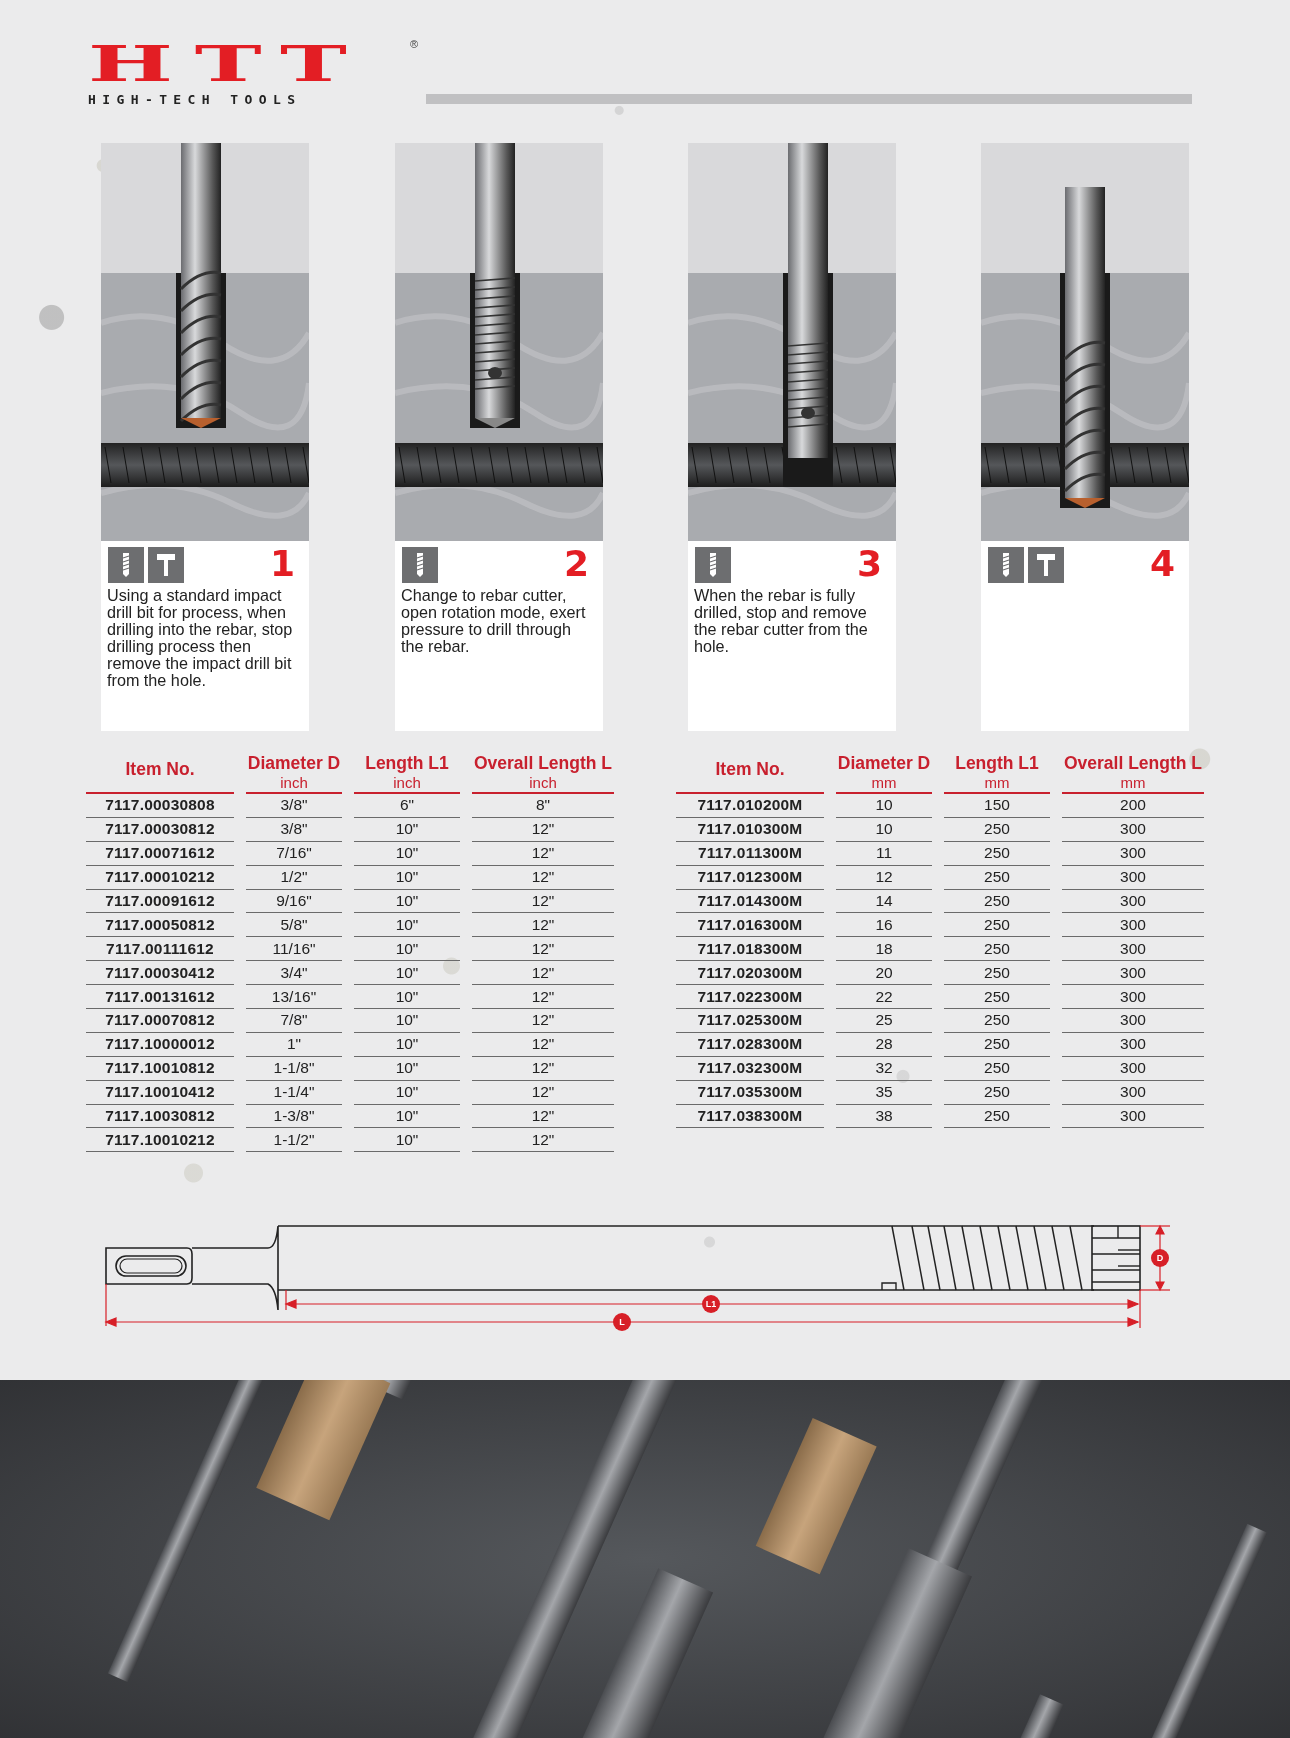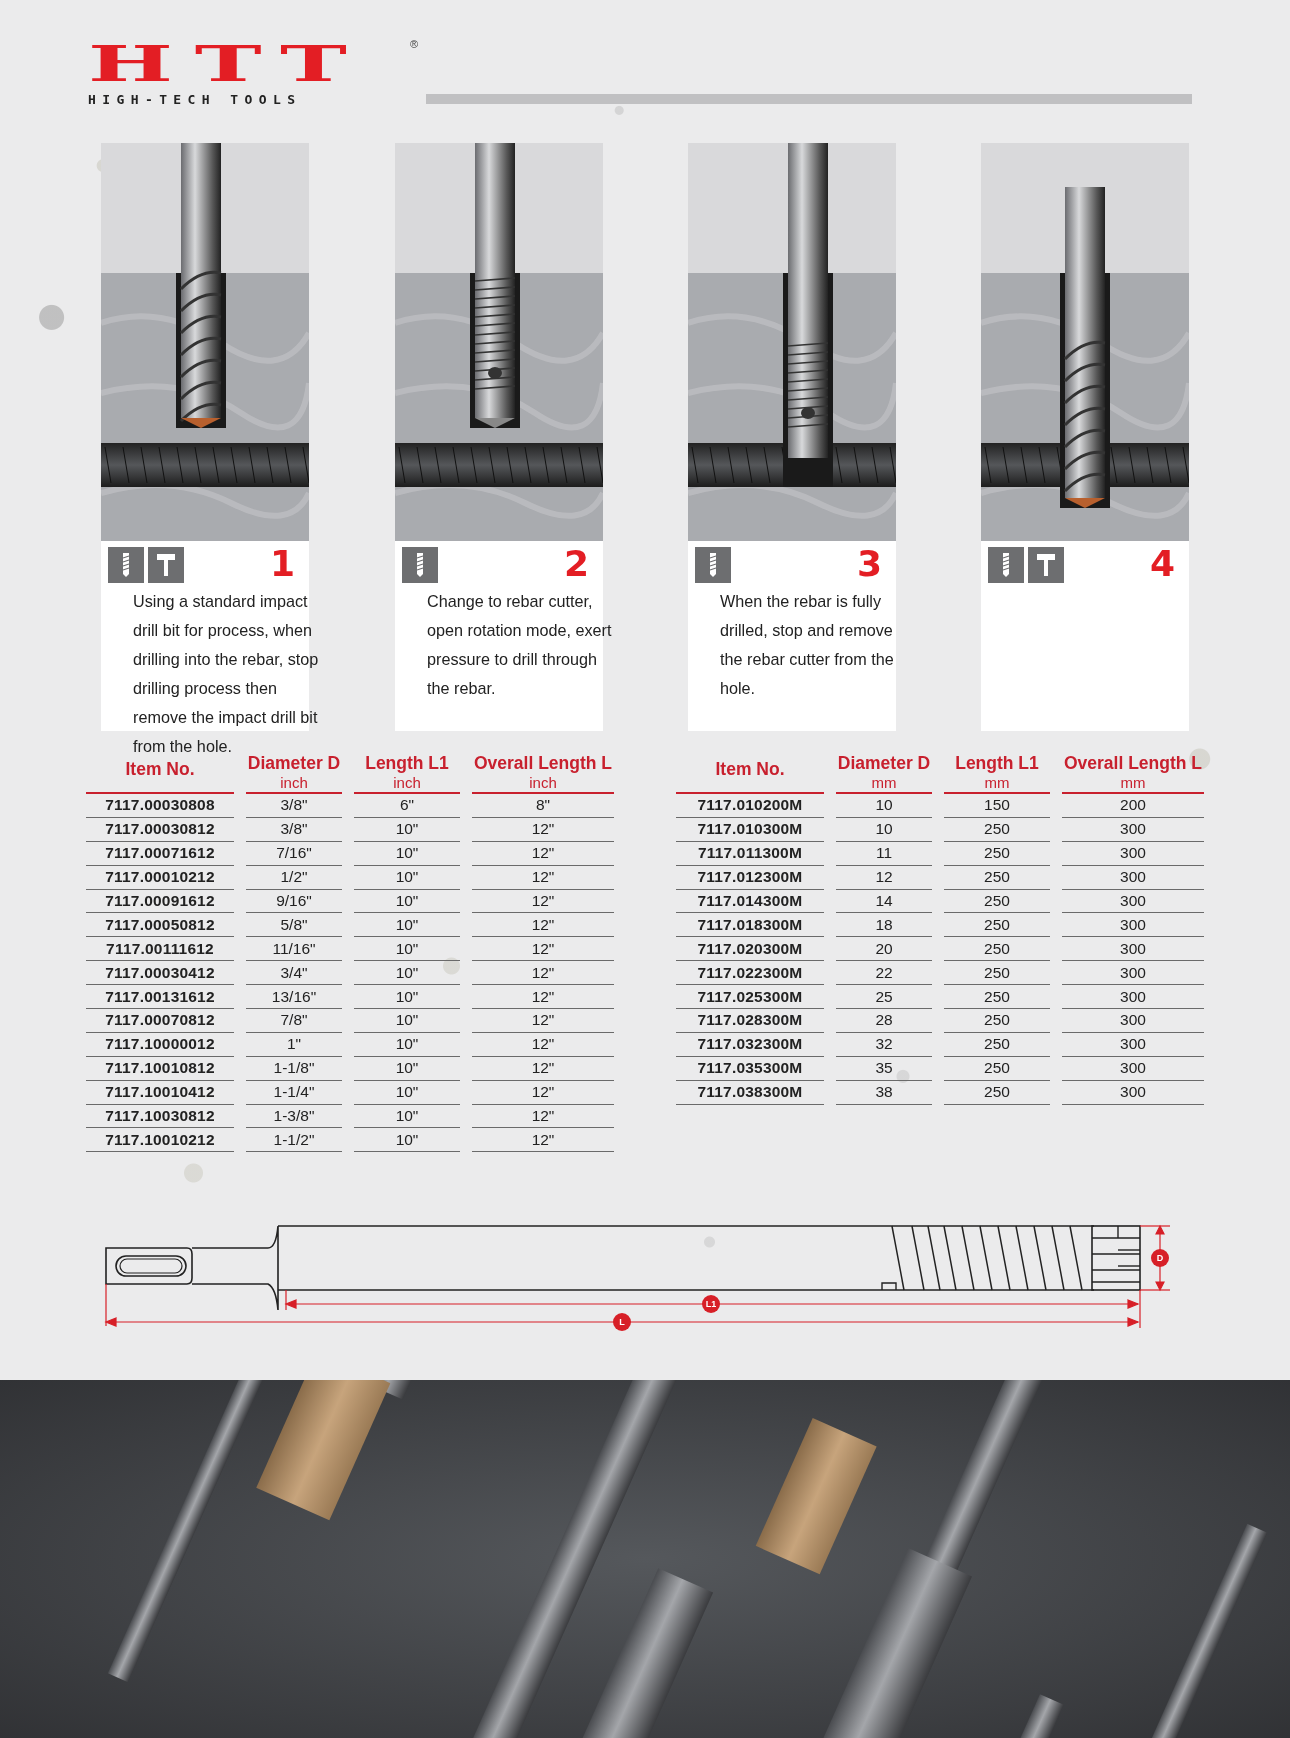--- a/index.html
+++ b/index.html
@@ -53,21 +53,21 @@
   .step-illus { position: absolute; left: 0; top: 0; width: 208px; height: 398px; overflow: hidden; }
   .step-illus svg { display: block; }
   .step-icons { position: absolute; left: 7px; top: 404px; display: flex; gap: 4px; }
   .mode-icon { width: 36px; height: 36px; background: #6d6e70; display: flex; align-items: center; justify-content: center; }
   .step-num {
     position: absolute; right: 14px; top: 400px;
     font-size: 36px; font-weight: 900; color: #e31e24; font-family: "DejaVu Sans", sans-serif;
   }
   .step-text {
     position: absolute; left: 6px; top: 444px; width: 196px;
-    font-size: 16.2px; line-height: 29px; color: #222; margin-left: 26px;
+    font-size: 16.2px; line-height: 17px; color: #222;
   }
 
   
   .spec-table { position: absolute; border-collapse: separate; border-spacing: 12px 0; }
   .t-inch { left: 74px; top: 752px; }
   .t-mm { left: 664px; top: 752px; }
   .spec-table th {
     color: #c8202e; font-size: 17.5px; font-weight: bold; text-align: center;
     vertical-align: bottom; padding: 0; border-bottom: 2px solid #c8202e; white-space: nowrap;
   }
@@ -533,20 +533,26 @@
         <td class="c2">250</td>
         <td class="c3">300</td>
       </tr>
       <tr>
         <td class="c0 item">7117.014300M</td>
         <td class="c1">14</td>
         <td class="c2">250</td>
         <td class="c3">300</td>
       </tr>
       <tr>
+        <td class="c0 item">7117.016300M</td>
+        <td class="c1">16</td>
+        <td class="c2">250</td>
+        <td class="c3">300</td>
+      </tr>
+      <tr>
         <td class="c0 item">7117.018300M</td>
         <td class="c1">18</td>
         <td class="c2">250</td>
         <td class="c3">300</td>
       </tr>
       <tr>
         <td class="c0 item">7117.020300M</td>
         <td class="c1">20</td>
         <td class="c2">250</td>
         <td class="c3">300</td>

